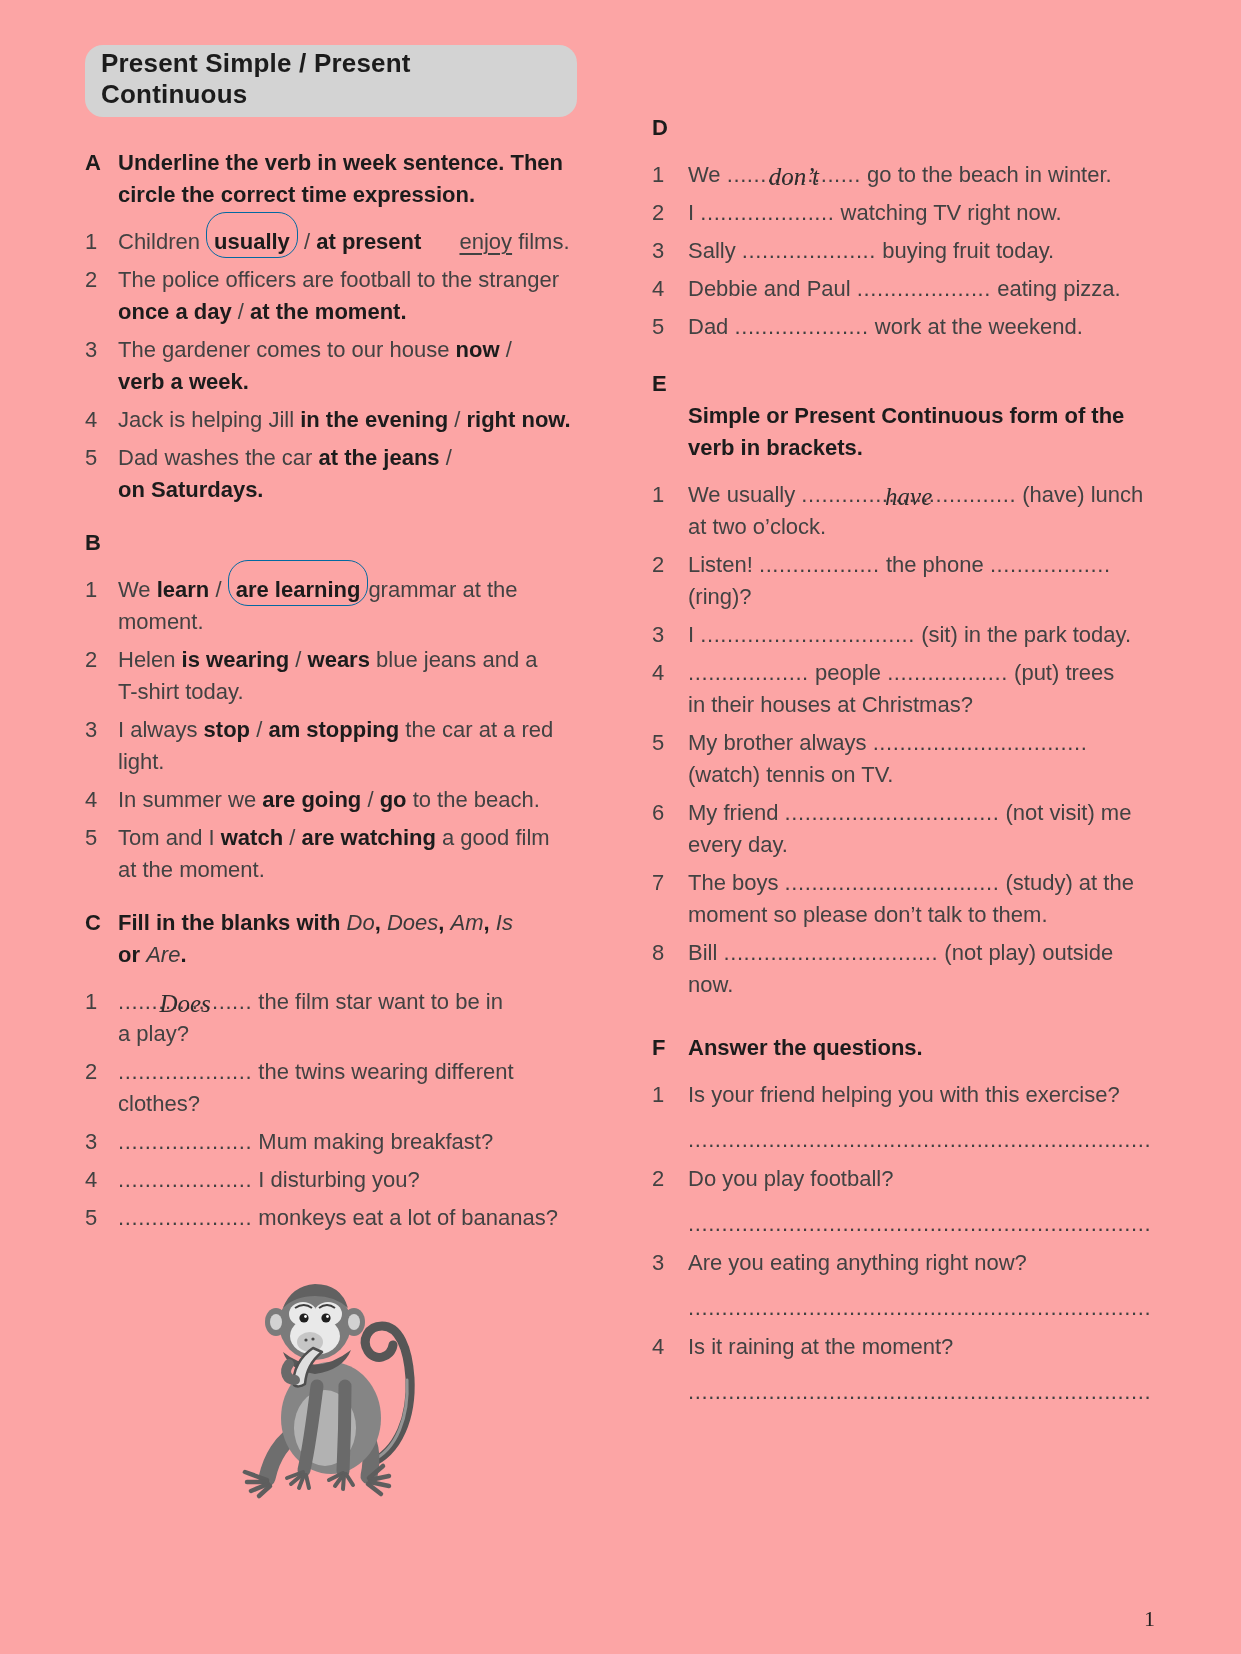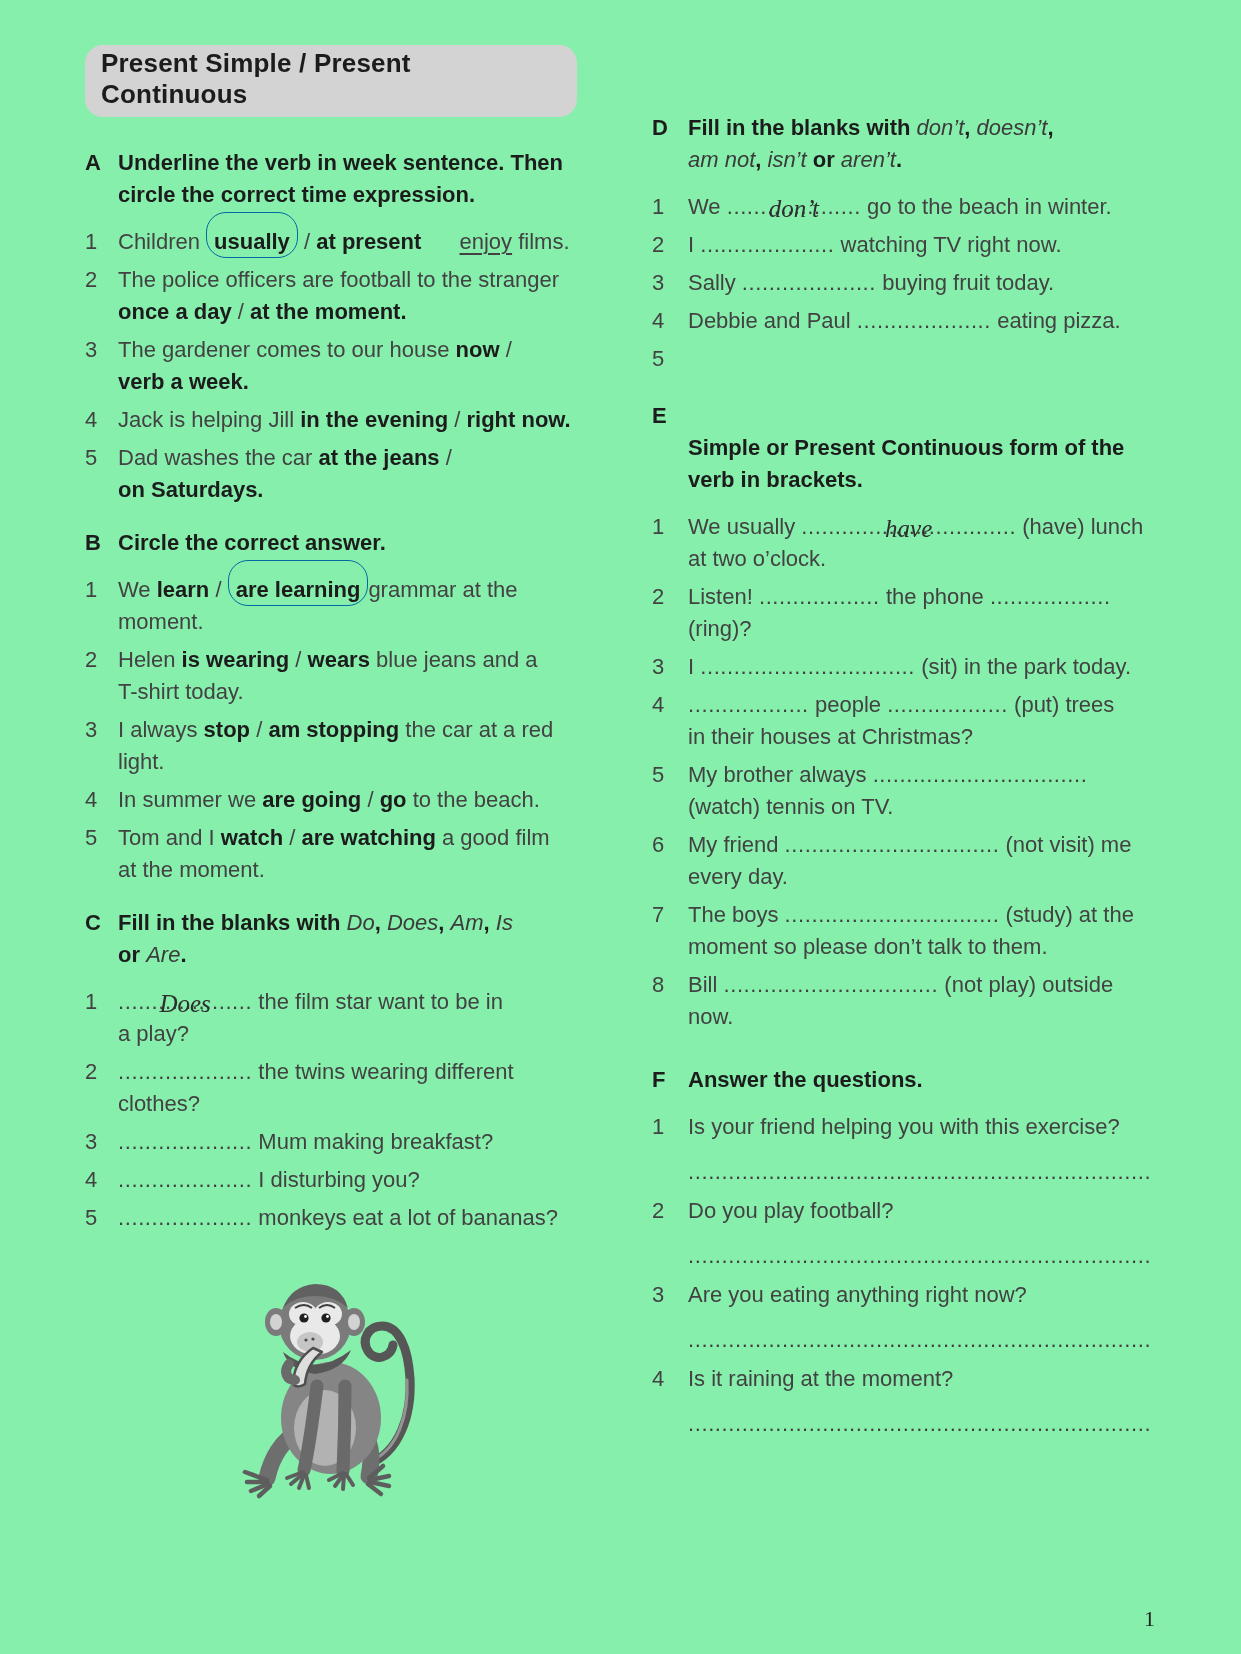--- a/index.html
+++ b/index.html
@@ -1,16 +1,16 @@
 <!DOCTYPE html>
 <html><head>
 <meta charset="utf-8">
 <style>
   html,body{margin:0;padding:0;background:#e9e9e9;}
-  .page{width:1241px;height:1654px;position:relative;background:#86efac;margin:0 auto;
+  .page{width:1241px;height:1654px;position:relative;background:#fca5a5;margin:0 auto;
         font-family:"Liberation Sans",sans-serif;font-size:22px;color:#424242;overflow:hidden;}
   .cols{display:flex;padding:45px 0 0 85px;}
   .col-left{width:492px;flex-shrink:0;}
   .col-right{width:505px;flex-shrink:0;margin-left:75px;padding-top:67px;}
   .pill{display:inline-block;background:#d3d3d3;border-radius:18px;padding:3px 16px 7px;
         font-weight:bold;font-size:26px;color:#1c1c1c;margin-bottom:30px;letter-spacing:.2px;}
   .section{margin-top:0;}
   .gap{margin-top:21px;}
   .gap-e{margin-top:25px;}
   .gap-f{margin-top:31px;}
@@ -68,21 +68,20 @@
             <div class="itext"><span>Jack is helping Jill </span><span class="b">in the evening</span><span> / </span><span class="b">right now.</span></div>
           </div>
           <div class="item">
             <span class="num">5</span>
             <div class="itext"><span>Dad washes the car </span><span class="b">at the jeans</span><span> /</span><br><span class="b">on Saturdays.</span></div>
           </div>
         </section>
       <section class="section gap">
           <div class="sec-head">
             <span class="sec-letter">B</span>
-            <div class="sec-title"><span>Circle the correct answer.</span></div>
           </div>
           <div class="item">
             <span class="num">1</span>
             <div class="itext"><span>We </span><span class="b">learn</span><span> / </span><span class="b circle">are learning</span><span>grammar at the</span><br><span>moment.</span></div>
           </div>
           <div class="item">
             <span class="num">2</span>
             <div class="itext"><span>Helen </span><span class="b">is wearing</span><span> / </span><span class="b">wears</span><span> blue jeans and a</span><br><span>T-shirt today.</span></div>
           </div>
           <div class="item">
@@ -185,40 +184,40 @@
           <path d="M82 80 C70 88 61 102 63 117 C65 119 70 119 74 116 C75 103 81 92 91 84 Z" fill="#dedede" stroke="#4f4f4f" stroke-width="2.5" stroke-linejoin="round"></path>
           <path d="M58 96 C52 104 56 112 64 112" fill="none" stroke="#6a6a6a" stroke-width="10" stroke-linecap="round"></path>
         </svg>
       </div>
     </div>
 
     <div class="col-right">
       <section class="section">
           <div class="sec-head">
             <span class="sec-letter">D</span>
-            <div class="sec-title"><span>Fill in the blanks with </span><span class="i">don’t</span><span>, </span><span class="i">doesn’t</span><span>,</span><br><span class="i">am not</span><span>, </span><span class="i">isn’t</span><span> or </span><span class="i">aren’t</span><span>.</span></div>
           </div>
           <div class="item">
             <span class="num">1</span>
             <div class="itext"><span>We </span><span class="blank"><span class="dots">....................</span><span class="hw">don’t</span></span><span> go to the beach in winter.</span></div>
           </div>
           <div class="item">
             <span class="num">2</span>
             <div class="itext"><span>I </span><span class="blank"><span class="dots">....................</span></span><span> watching TV right now.</span></div>
           </div>
           <div class="item">
             <span class="num">3</span>
             <div class="itext"><span>Sally </span><span class="blank"><span class="dots">....................</span></span><span> buying fruit today.</span></div>
           </div>
           <div class="item">
             <span class="num">4</span>
             <div class="itext"><span>Debbie and Paul </span><span class="blank"><span class="dots">....................</span></span><span> eating pizza.</span></div>
           </div>
           <div class="item">
             <span class="num">5</span>
+            <div class="itext"><span>Dad </span><span class="blank"><span class="dots">....................</span></span><span> work at the weekend.</span></div>
           </div>
         </section>
       <section class="section gap-e">
           <div class="sec-head">
             <span class="sec-letter">E</span>
             <div class="sec-title"><br><span>Simple or Present Continuous form of the</span><br><span>verb in brackets.</span></div>
           </div>
           <div class="item">
             <span class="num">1</span>
             <div class="itext"><span>We usually </span><span class="blank"><span class="dots">................................</span><span class="hw">have</span></span><span> (have) lunch</span><br><span>at two o’clock.</span></div>

